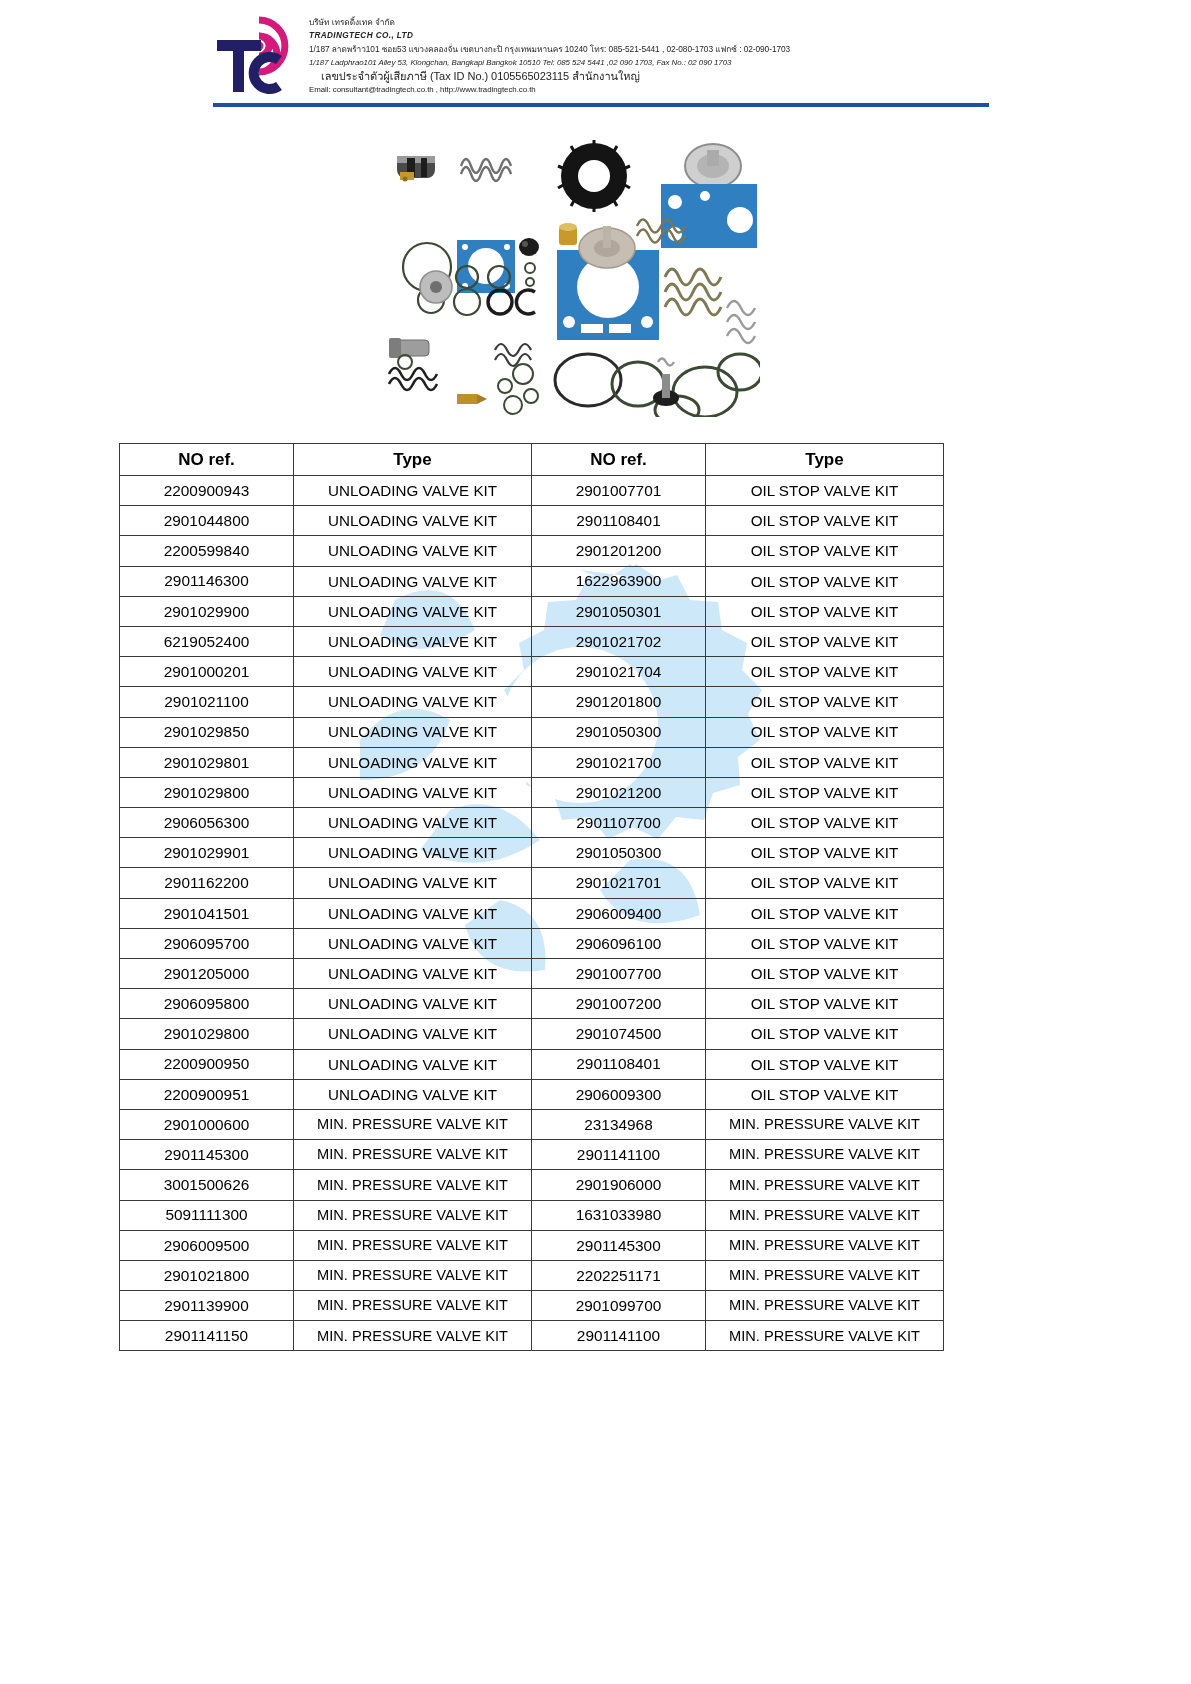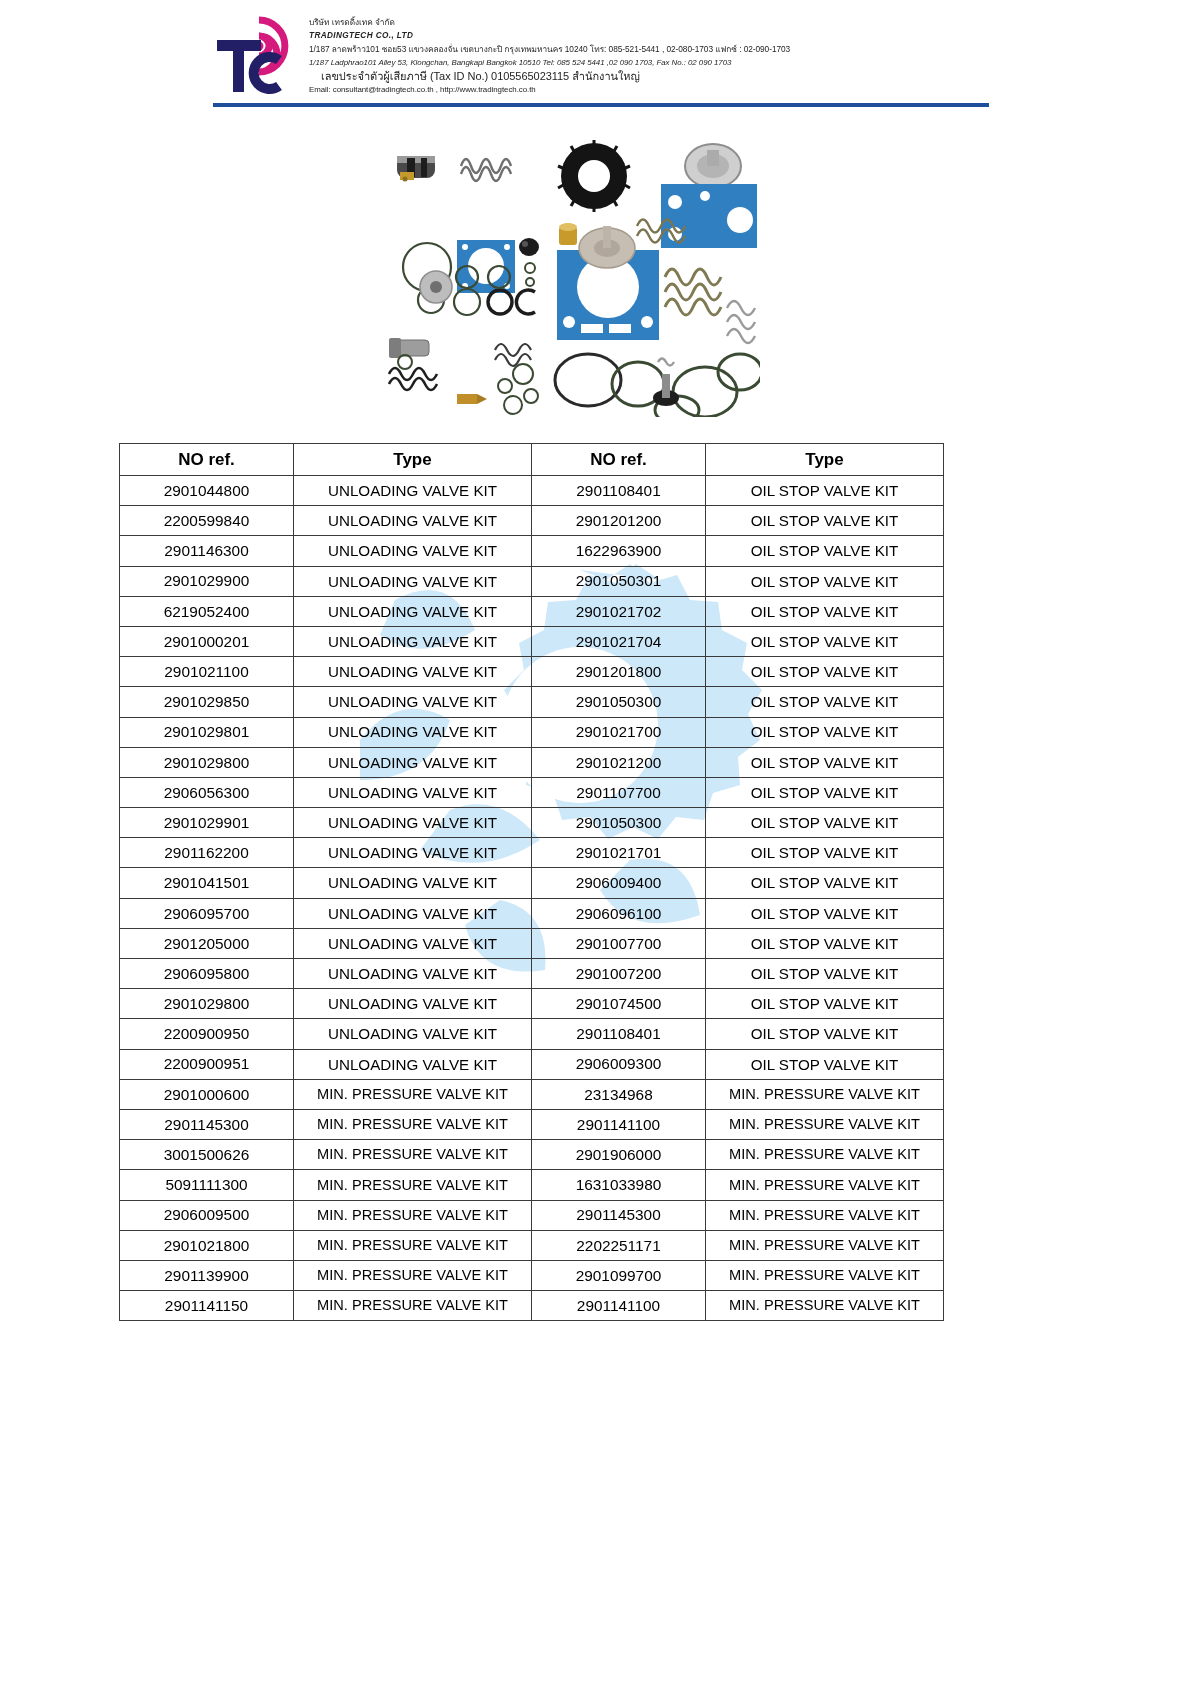--- a/index.html
+++ b/index.html
@@ -334,20 +334,26 @@
     <thead>
       <tr>
         <th>NO ref.</th>
         <th>Type</th>
         <th>NO ref.</th>
         <th>Type</th>
       </tr>
     </thead>
     <tbody id="parts-body">
         <tr>
+          <td>2200900943</td>
+          <td class="type-cell">UNLOADING VALVE KIT</td>
+          <td>2901007701</td>
+          <td class="type-cell">OIL STOP VALVE KIT</td>
+        </tr>
+        <tr>
           <td>2901044800</td>
           <td class="type-cell">UNLOADING VALVE KIT</td>
           <td>2901108401</td>
           <td class="type-cell">OIL STOP VALVE KIT</td>
         </tr>
         <tr>
           <td>2200599840</td>
           <td class="type-cell">UNLOADING VALVE KIT</td>
           <td>2901201200</td>
           <td class="type-cell">OIL STOP VALVE KIT</td>

